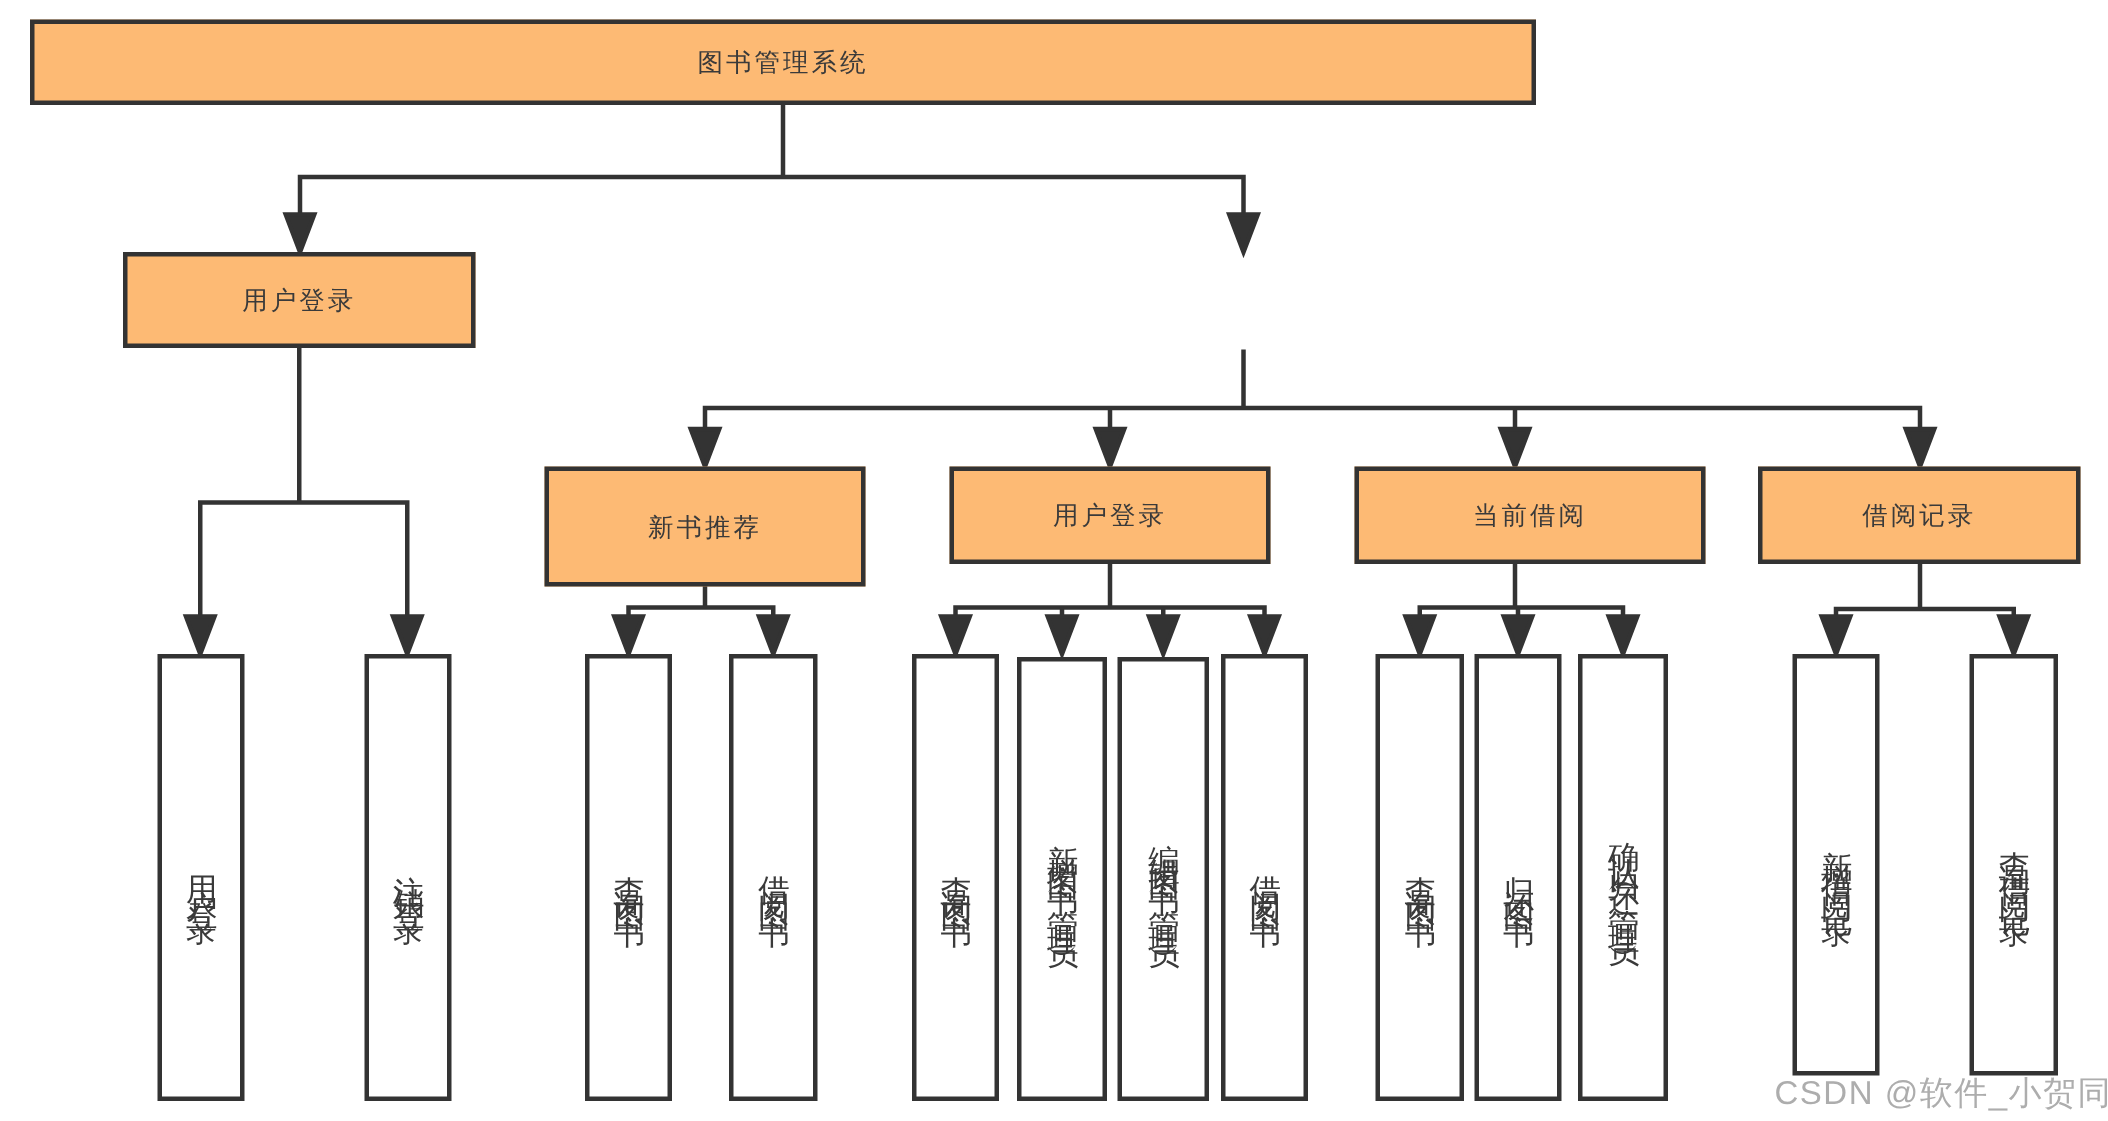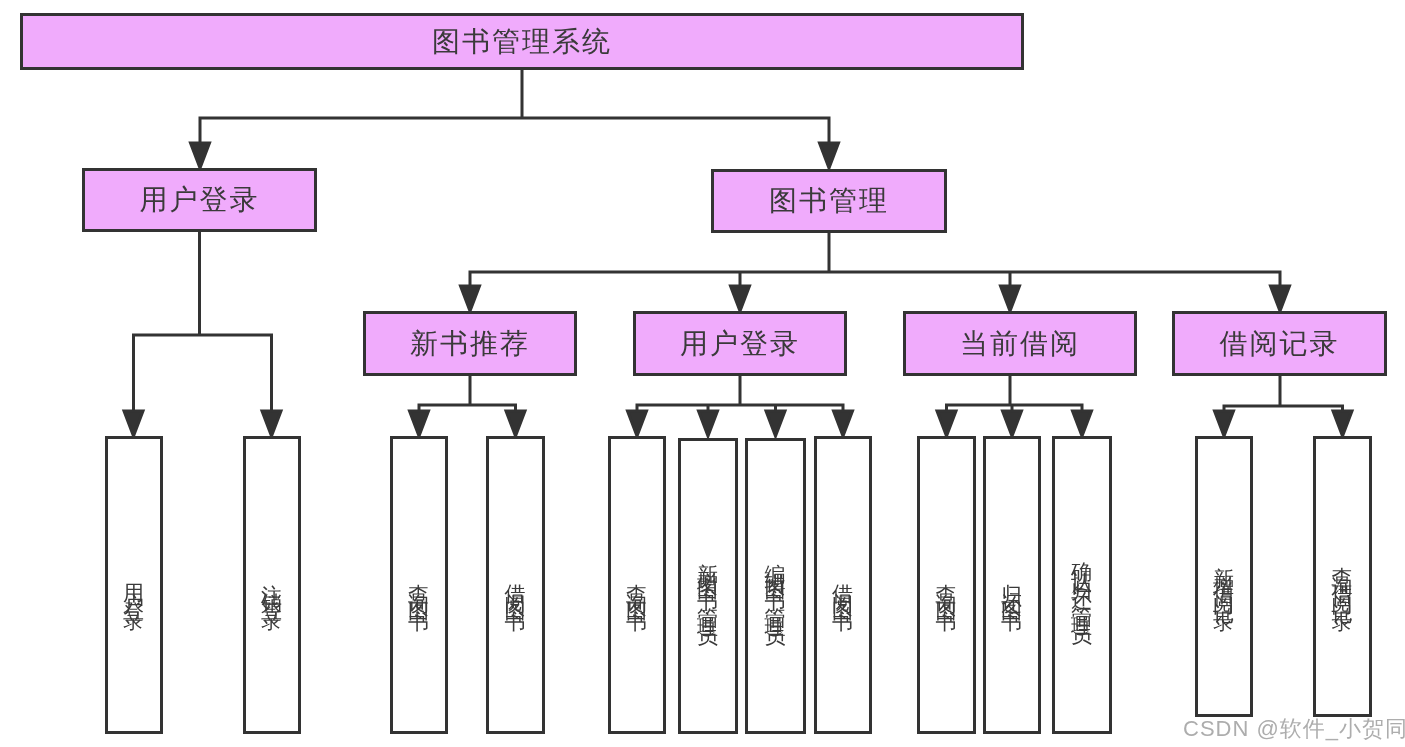--- a/index.html
+++ b/index.html
@@ -19,26 +19,26 @@
     position: absolute;
     left: 0;
     top: 0;
     width: 1405px;
     height: 747px;
   }
   .node {
     position: absolute;
     box-sizing: border-box;
     border: 3px solid #333333;
-    background: #f0abfc;
+    background: #fdba74;
     display: flex;
     align-items: center;
     justify-content: center;
     color: #3a3a3a;
-    font-size: 28px;
+    font-size: 17px;
     letter-spacing: 2px;
     white-space: nowrap;
   }
   .vnode {
     position: absolute;
     box-sizing: border-box;
     border: 3px solid #333333;
     background: #ffffff;
     display: flex;
     align-items: center;
@@ -120,25 +120,22 @@
     </g>
   </svg>
 
   <div class="node" style="left:20px; top:13px; width:1004px; height:57px;">
     <span>图书管理系统</span>
   </div>
 
   <div class="node" style="left:82px; top:168px; width:235px; height:64px;">
     <span>用户登录</span>
   </div>
-  <div class="node" style="left:711px; top:169px; width:236px; height:64px;">
-    <span>图书管理</span>
-  </div>
 
-  <div class="node" style="left:363px; top:311px; width:214px; height:65px;">
+  <div class="node" style="left:363px; top:311px; width:214px; height:80px;">
     <span>新书推荐</span>
   </div>
   <div class="node" style="left:633px; top:311px; width:214px; height:65px;">
     <span>用户登录</span>
   </div>
   <div class="node" style="left:903px; top:311px; width:234px; height:65px;">
     <span>当前借阅</span>
   </div>
   <div class="node" style="left:1172px; top:311px; width:215px; height:65px;">
     <span>借阅记录</span>

